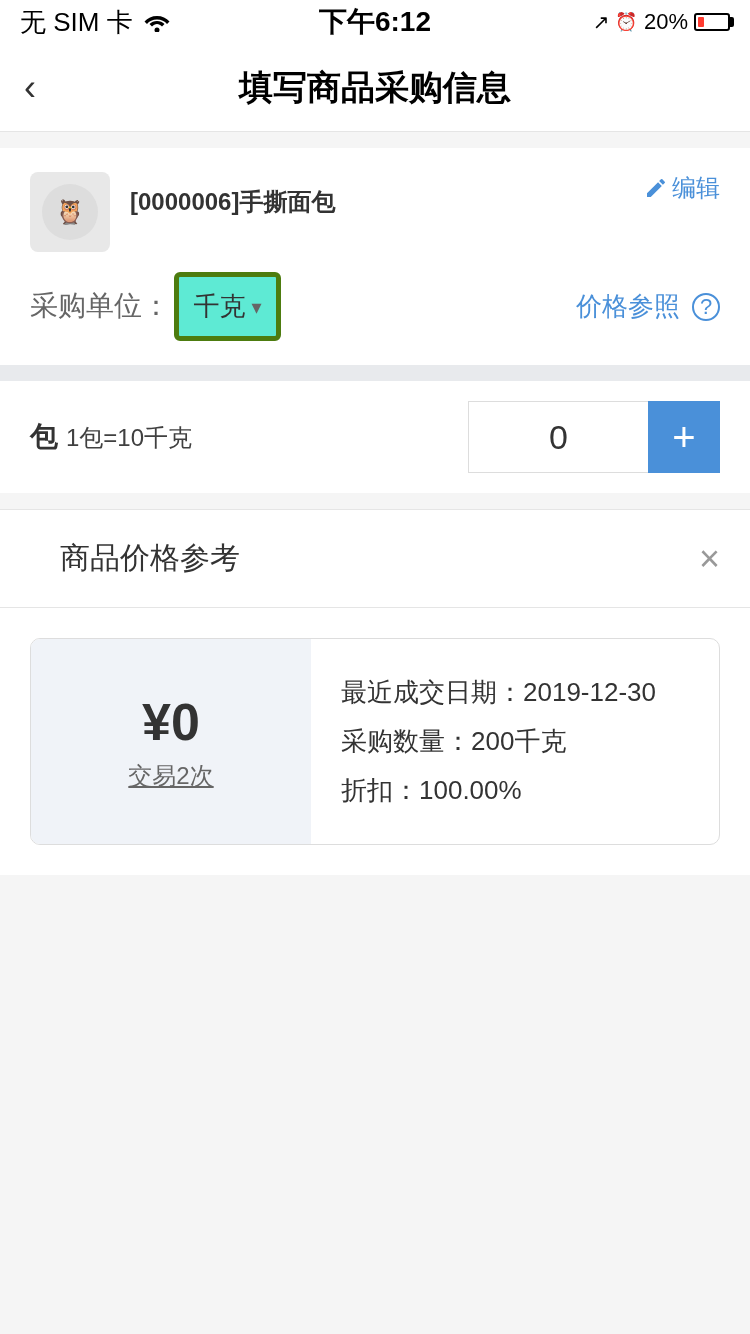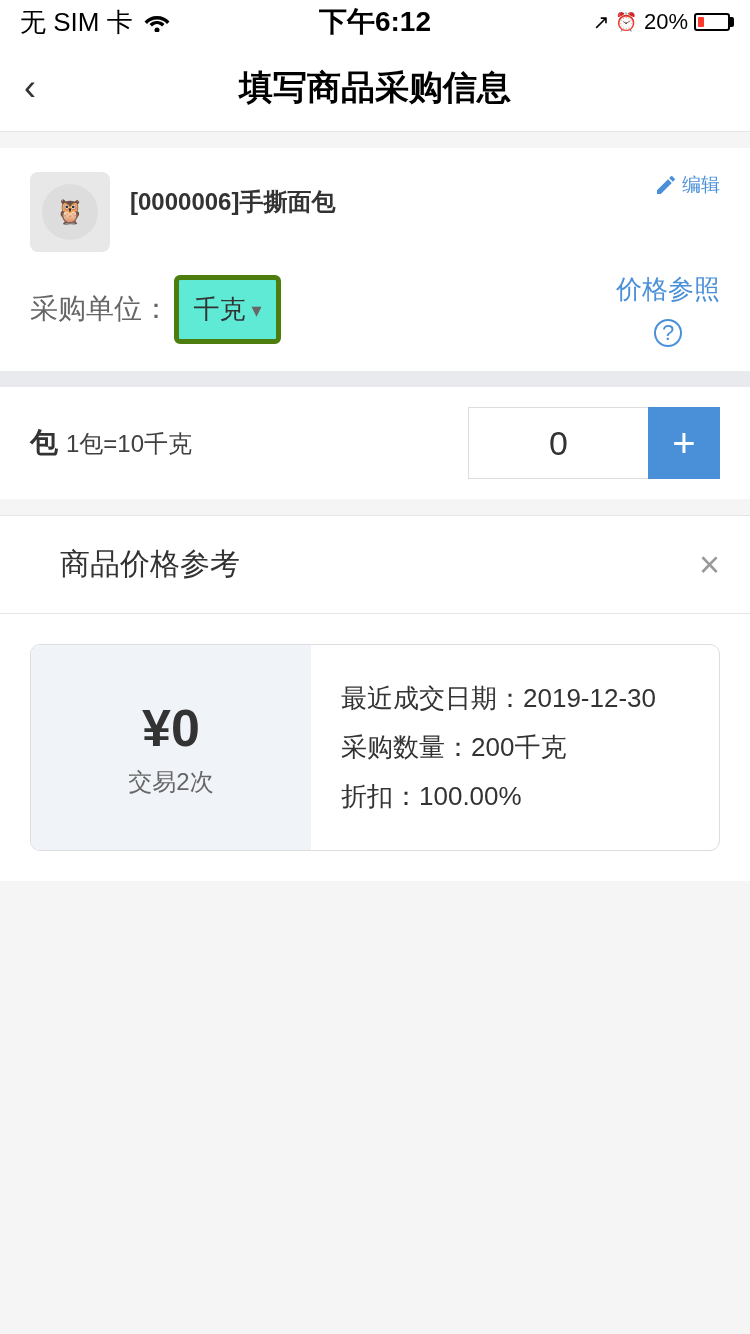--- a/index.html
+++ b/index.html
@@ -127,21 +127,21 @@
       flex-shrink: 0;
     }
     .product-name {
       font-size: 24px;
       font-weight: 600;
       color: #333;
       margin-bottom: 20px;
     }
     .product-edit {
       color: #4a90d9;
-      font-size: 19px;
+      font-size: 24px;
       cursor: pointer;
       display: flex;
       align-items: center;
       gap: 4px;
     }
     .product-unit-row {
       display: flex;
       align-items: center;
       justify-content: space-between;
       margin-top: 20px;
@@ -162,21 +162,20 @@
       gap: 6px;
       cursor: pointer;
     }
     .price-ref {
       color: #4a90d9;
       font-size: 26px;
       display: flex;
       align-items: center;
       gap: 12px;
       cursor: pointer;
-      flex-direction: column;
     }
 
     
     .divider-thick {
       height: 16px;
       background: #e8eaed;
     }
 
     
     .quantity-section {
@@ -298,20 +297,21 @@
     }
     .price-main {
       font-size: 52px;
       font-weight: 700;
       color: #333;
     }
     .price-sub {
       font-size: 24px;
       color: #666;
       margin-top: 8px;
+      text-decoration: underline;
     }
     .card-right {
       flex: 1;
       padding: 36px 30px;
       display: flex;
       flex-direction: column;
       gap: 14px;
     }
     .detail-row {
       font-size: 26px;

